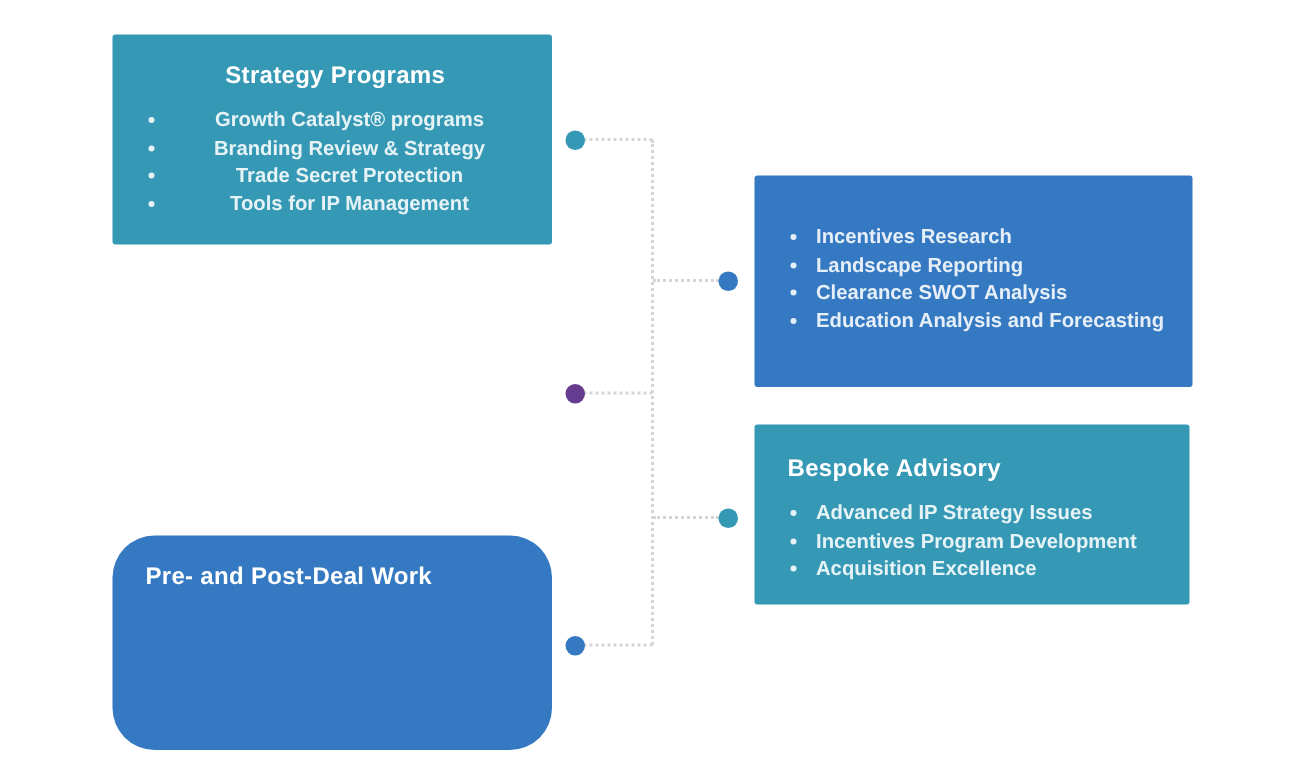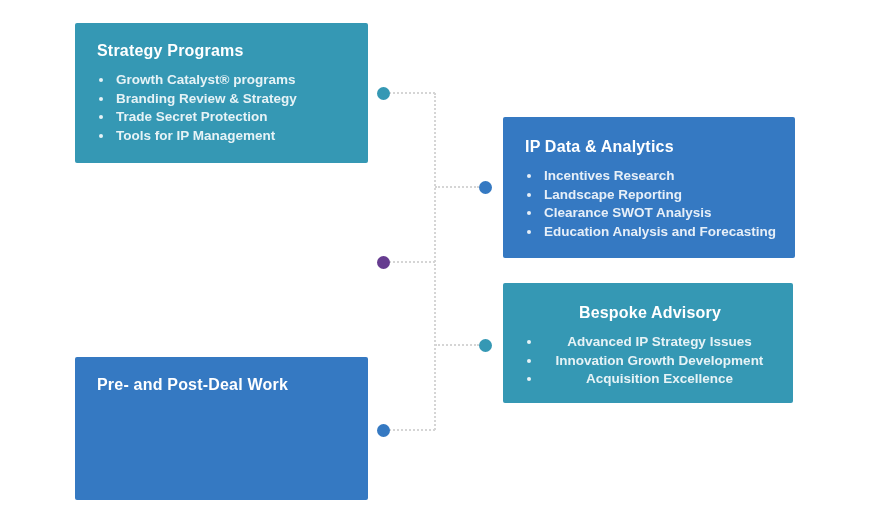--- a/index.html
+++ b/index.html
@@ -53,61 +53,60 @@
     border-left: 2px dotted #d5d5d5;
   }
   
   .dot {
     position: absolute;
     width: 13px;
     height: 13px;
     border-radius: 50%;
   }
   
-  #box-strategy   { left: 75px;  top: 23px;  width: 293px; height: 140px; }
+  #box-strategy   { left: 75px;  top: 23px;  width: 293px; height: 140px; text-align: center; }
   #box-education  { left: 75px;  top: 190px; width: 293px; height: 141px; }
   #box-deal       { left: 75px;  top: 357px; width: 293px; height: 143px; }
   #box-ipdata     { left: 503px; top: 117px; width: 292px; height: 141px; padding-top: 21px; }
-  #box-bespoke    { left: 503px; top: 283px; width: 290px; height: 120px; padding-top: 21px; text-align: center; }
+  #box-bespoke    { left: 503px; top: 283px; width: 290px; height: 120px; padding-top: 21px; }
 </style>
 </head>
 <body>
 
 <div id="canvas">
 
   <div class="box" id="box-strategy" style="background-color: rgb(53, 152, 180);">
     <h2>Strategy Programs</h2>
     <ul>
       <li>Growth Catalyst® programs</li>
       <li>Branding Review &amp; Strategy</li>
       <li>Trade Secret Protection</li>
       <li>Tools for IP Management</li>
     </ul>
   </div>
 
 
-  <div class="box" id="box-deal" style="background-color: rgb(53, 121, 194);">
+  <div class="box" id="box-deal" style="background-color: rgb(53, 121, 194); border-radius: 28px;">
     <h2>Pre- and Post-Deal Work</h2>
   </div>
 
   <div class="box" id="box-ipdata" style="background-color: rgb(53, 121, 194);">
-    <h2>IP Data &amp; Analytics</h2>
     <ul>
       <li>Incentives Research</li>
       <li>Landscape Reporting</li>
       <li>Clearance SWOT Analysis</li>
       <li>Education Analysis and Forecasting</li>
     </ul>
   </div>
 
   <div class="box" id="box-bespoke" style="background-color: rgb(53, 152, 180);">
     <h2>Bespoke Advisory</h2>
     <ul>
       <li>Advanced IP Strategy Issues</li>
-      <li>Innovation Growth Development</li>
+      <li>Incentives Program Development</li>
       <li>Acquisition Excellence</li>
     </ul>
   </div>
 
   <div class="vline" style="left: 434px; top: 93px; height: 337px; border-color: rgb(213, 213, 213);"></div>
   <div class="hline" style="left: 389px; top: 92px; width: 46px; border-color: rgb(213, 213, 213);"></div>
   <div class="hline" style="left: 389px; top: 261px; width: 46px; border-color: rgb(213, 213, 213);"></div>
   <div class="hline" style="left: 389px; top: 429px; width: 46px; border-color: rgb(213, 213, 213);"></div>
   <div class="hline" style="left: 435px; top: 186px; width: 44px; border-color: rgb(213, 213, 213);"></div>
   <div class="hline" style="left: 435px; top: 344px; width: 44px; border-color: rgb(213, 213, 213);"></div>

